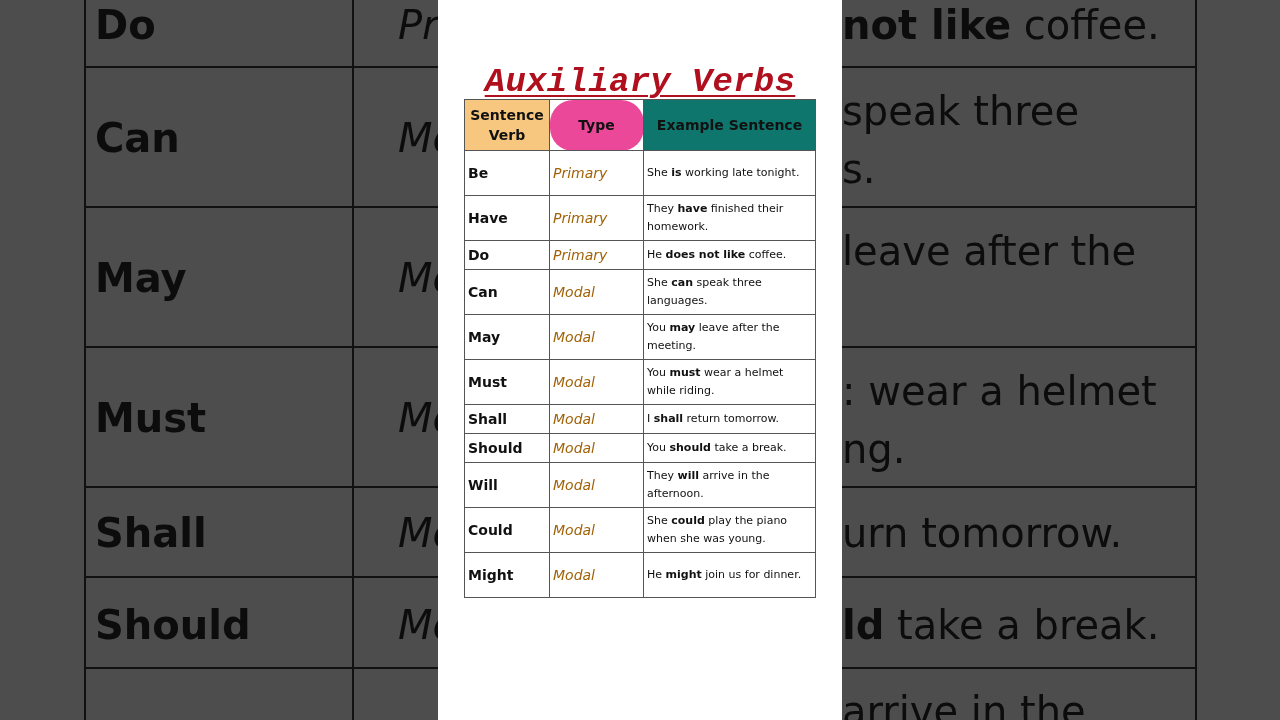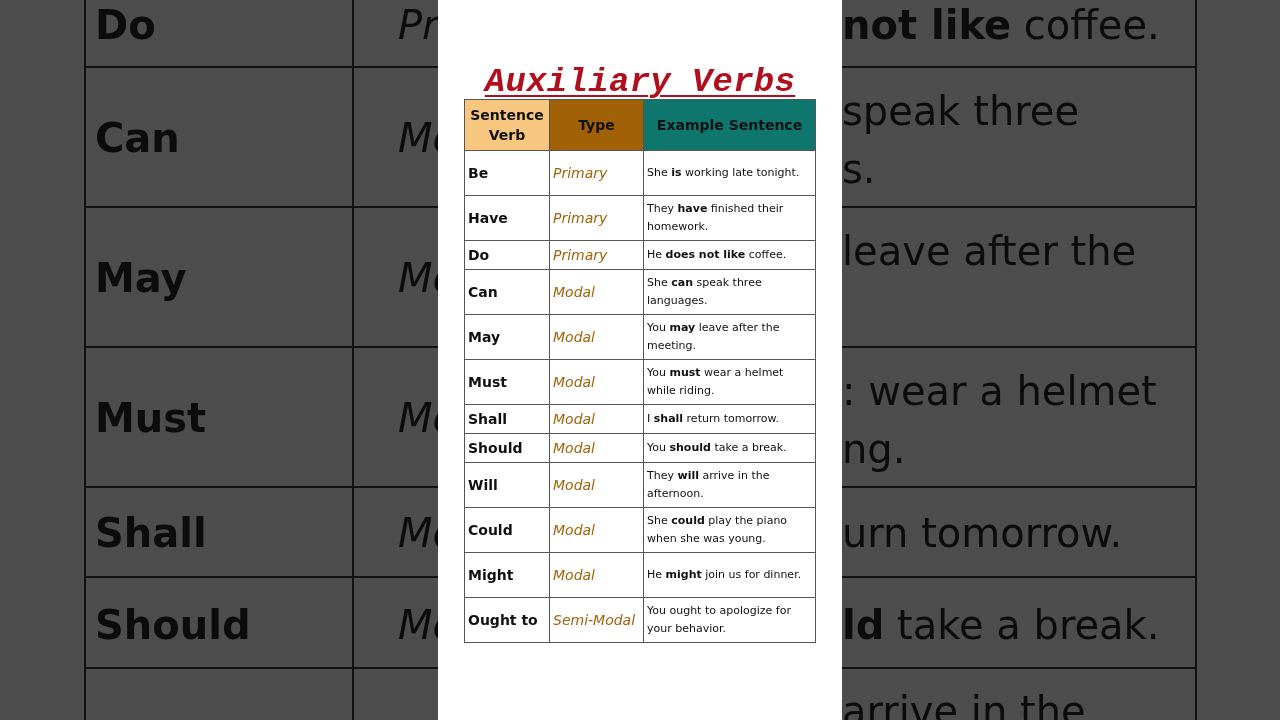--- a/index.html
+++ b/index.html
@@ -30,21 +30,21 @@
   table.verbs {
     position: absolute; left: 26px; top: 99px; width: 352px;
     border-collapse: collapse; font-family: "DejaVu Sans", sans-serif;
     font-size: 12.5px; color: #111;
   }
   table.verbs th, table.verbs td {
     border: 1px solid #555; padding: 2px 3px; vertical-align: middle; line-height: 18px;
   }
   table.verbs th { font-weight: bold; font-size: 14px; text-align: center; height: 46px; line-height: 20px; }
   th.c1 { background: #f7c77f; width: 78px; }
-  th.c2 { background: #a16207; width: 87px; }
+  th.c2 { background: #ec4899; width: 87px; border-radius: 23px; }
   th.c3 { background: #0f766e; }
   td.verb { font-weight: bold; font-size: 14px; }
   td.type { font-style: italic; font-size: 14px; color: #a16207; }
   td.ex { font-size: 11px; line-height: 18px; }
   td.ex b { font-weight: bold; }
   tr.r2 td { height: 40px; }
   tr.r1 td { height: 24px; }
 </style>
 </head>
 <body>
@@ -153,20 +153,15 @@
         <tr class="r2">
           <td class="verb">Could</td>
           <td class="type">Modal</td>
           <td class="ex"><span>She </span><b>could</b><span> play the piano when she was young.</span></td>
         </tr>
         <tr class="r2">
           <td class="verb">Might</td>
           <td class="type">Modal</td>
           <td class="ex"><span>He </span><b>might</b><span> join us for dinner.</span></td>
         </tr>
-        <tr class="r2">
-          <td class="verb">Ought to</td>
-          <td class="type">Semi-Modal</td>
-          <td class="ex"><span>You ought to apologize for your behavior.</span><b></b><span></span></td>
-        </tr>
       </tbody>
   </table>
 </div>
 
 </body></html>

